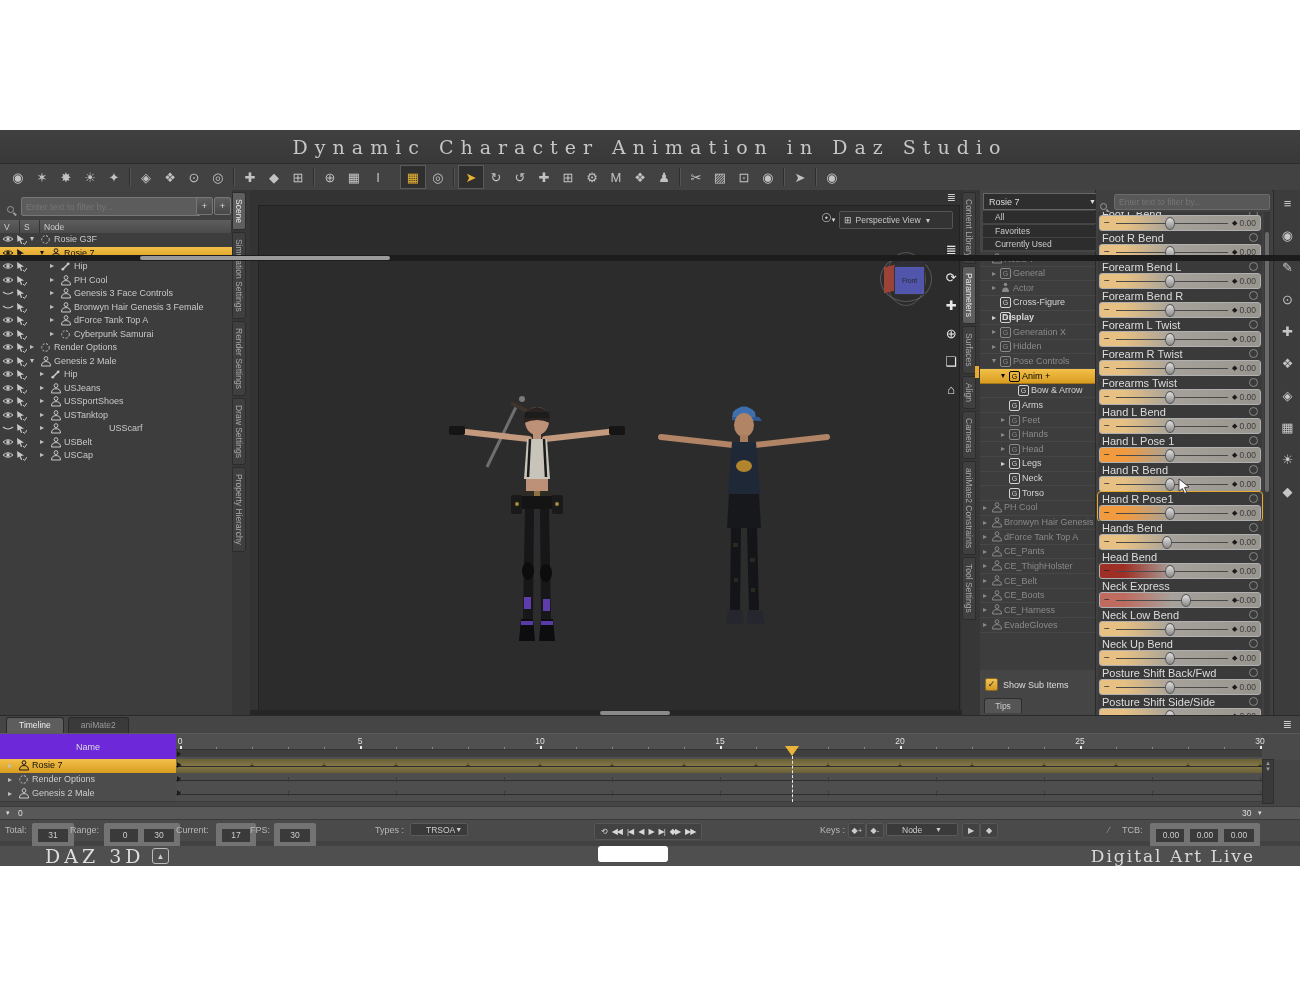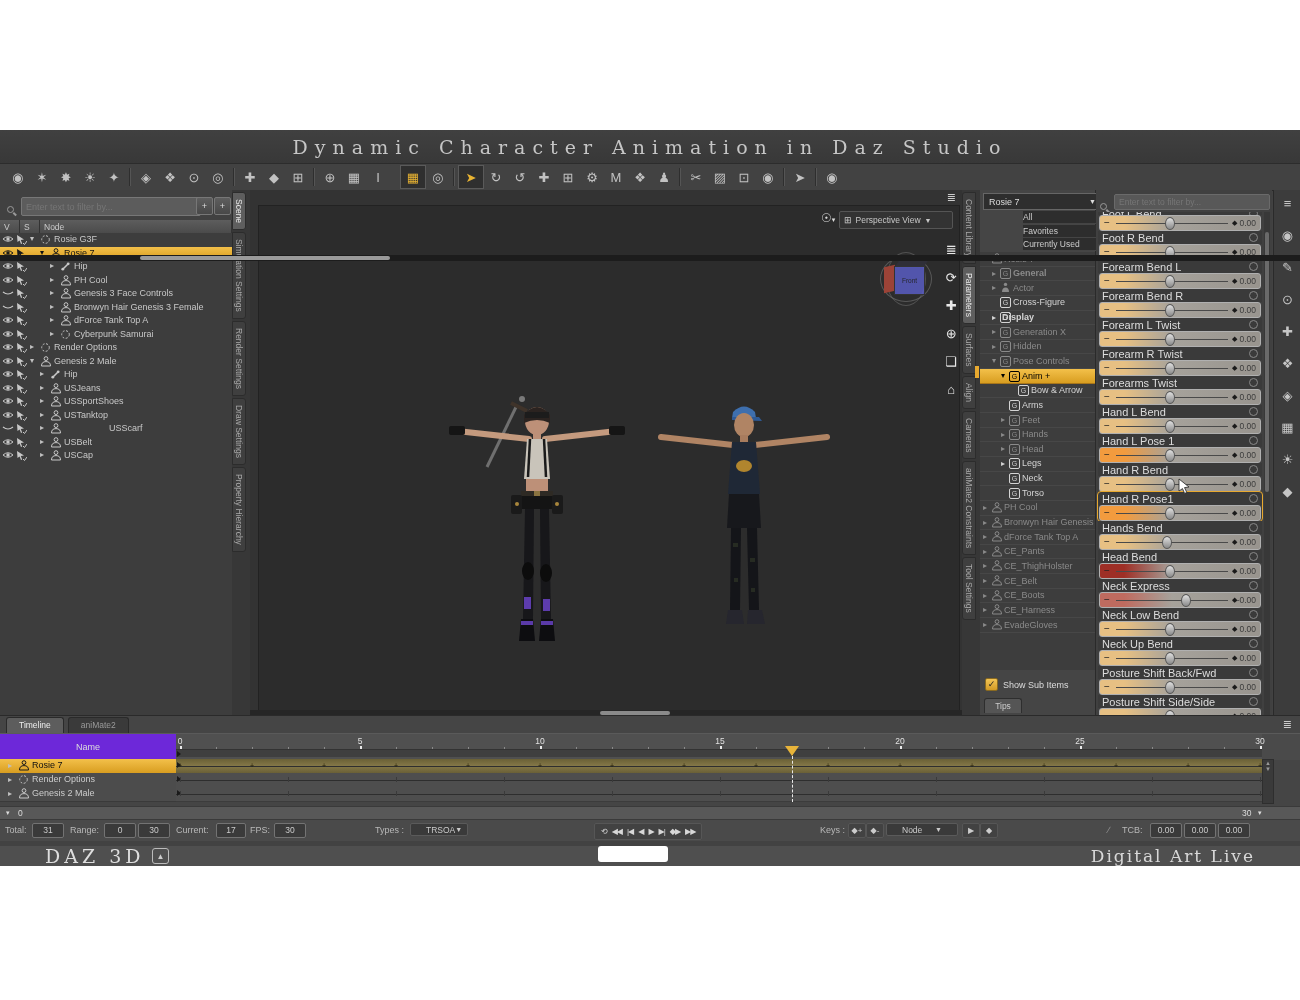--- a/index.html
+++ b/index.html
@@ -75,21 +75,21 @@
 
   
   .vtabs-r{position:absolute;left:962px;top:60px;width:18px;height:525px;background:#373737;}
   .ymark{position:absolute;left:13px;top:176px;width:4px;height:12px;background:#e8a92f;}
 
   
   .parpanel{position:absolute;left:980px;top:60px;width:115px;height:525px;background:#454545;border-right:1px solid #2a2a2a;}
   .figdrop{position:absolute;left:3px;top:3px;width:107px;height:15px;background:#2e2e2e;border:1px solid #666;
            color:#ddd;font-size:9px;display:flex;align-items:center;justify-content:space-between;padding:0 5px;}
   .pfilter{position:absolute;left:3px;width:107px;height:12px;background:#2d2d2d;color:#ccc;font-size:8.5px;
-           display:flex;align-items:center;padding-left:0;border-bottom:1px solid #444;margin-left:40px;}
+           display:flex;align-items:center;padding-left:12px;border-bottom:1px solid #444;}
   .ptree{position:absolute;left:0px;top:62px;width:115px;height:418px;background:#3d3d3d;overflow:hidden;}
   .prow{position:relative;width:115px;height:13.65px;color:#d4d4d4;font-size:9px;border-bottom:1px solid #474747;white-space:nowrap;}
   .prow.dim{color:#8a8a8a;}
   .prow.sel{background:linear-gradient(#f3c04a,#d89d20);color:#000;border-bottom:1px solid #a8761a;}
   .p-arr{position:absolute;top:2px;font-size:8px;}
   .gbox{position:absolute;top:1.5px;width:9px;height:9px;border:1px solid currentColor;border-radius:2px;font-size:7px;
         display:flex;align-items:center;justify-content:center;}
   .p-lb{position:absolute;top:1.5px;}
   .p-ic{position:absolute;top:1px;}
   .subitems{position:absolute;left:5px;top:488px;display:flex;align-items:center;gap:5px;color:#ddd;font-size:9px;}
@@ -151,21 +151,21 @@
   .ltri{position:absolute;left:1px;top:3px;width:0;height:0;border-left:4px solid #1a1a1a;border-top:3.5px solid transparent;border-bottom:3.5px solid transparent;}
   .playtri{position:absolute;top:30px;width:0;height:0;border-left:7px solid transparent;border-right:7px solid transparent;
            border-top:10px solid #e8b43a;z-index:5;}
   .playline{position:absolute;top:40px;width:1px;height:46px;border-left:1px dashed #e8e8e8;z-index:4;}
   .tvscroll{position:absolute;left:1262px;top:43px;width:10px;height:43px;background:#3a3a3a;border:1px solid #2e2e2e;
             color:#999;font-size:6px;text-align:center;}
   .rangerow{position:absolute;left:0;top:90px;width:1300px;height:13px;background:#585858;border-top:1px solid #3a3a3a;
             color:#ddd;font-size:8.5px;}
   .ctrls{position:absolute;left:0;top:103px;width:1300px;height:21px;background:#4a4a4a;border-top:1px solid #3a3a3a;}
   .clabel{position:absolute;top:5px;color:#b8b8b8;font-size:9px;}
-  .cbox{position:absolute;top:3px;height:13px;background:#3a3a3a;border:1px solid #737373;border-radius:2px;
+  .cbox{position:absolute;top:3px;height:13px;background:#3a3a3a;border:6px solid #737373;border-radius:2px;
         color:#ccc;font-size:8.5px;text-align:center;line-height:13px;}
   .cdrop{position:absolute;top:3px;height:13px;background:#3a3a3a;border:1px solid #5a5a5a;border-radius:2px;color:#ccc;
          font-size:8.5px;display:flex;align-items:center;justify-content:space-between;padding:0 15px;box-sizing:border-box;}
   .transport{position:absolute;left:594px;top:3px;display:flex;gap:5px;align-items:center;background:#424242;
              border:1px solid #565656;border-radius:2px;padding:1px 6px;height:13px;}
   .transport span{color:#d8d8d8;font-size:8px;letter-spacing:-1px;}
   .kbtn{position:absolute;top:3px;height:13px;background:#424242;border:1px solid #565656;border-radius:2px;color:#ccc;
         font-size:8px;display:flex;align-items:center;justify-content:center;}
   .tlhscroll{position:absolute;left:0;top:125px;width:1300px;height:6px;background:#1c1c1c;}
   .tlhscroll .h{position:absolute;left:140px;top:1px;width:250px;height:4px;background:#9a9a9a;border-radius:2px;}
@@ -642,21 +642,21 @@
             <span class="p-arr" style="left: 3px;">▾</span>
             <span class="p-ic" style="left: 11px;"><svg width="12" height="11" viewBox="0 0 12 11">
                 <circle cx="6" cy="2.6" r="1.9" fill="none" stroke="#8a8a8a"></circle>
                 <path d="M1.5 10 Q1.5 5.6 6 5.6 Q10.5 5.6 10.5 10Z" fill="none" stroke="#8a8a8a"></path>
               </svg></span>
             <span class="p-lb" style="left: 24px;">Rosie 7</span>
           </div>
           <div class="prow dim">
             <span class="p-arr" style="left: 12px;">▸</span>
             <span class="gbox" style="left: 20px;">G</span>
-            <span class="p-lb" style="left: 33px; font-weight: bold;">General</span>
+            <span class="p-lb" style="left: 33px;">General</span>
           </div>
           <div class="prow dim">
             <span class="p-arr" style="left: 12px;">▸</span>
             <span class="p-ic" style="left: 20px;"><svg width="11" height="11" viewBox="0 0 11 11">
                 <circle cx="5.5" cy="2.4" r="1.7" fill="#8a8a8a"></circle>
                 <path d="M2 10 Q2 5.4 5.5 5.4 Q9 5.4 9 10Z" fill="#8a8a8a"></path>
               </svg></span>
             <span class="p-lb" style="left: 33px;">Actor</span>
           </div>
           <div class="prow">

